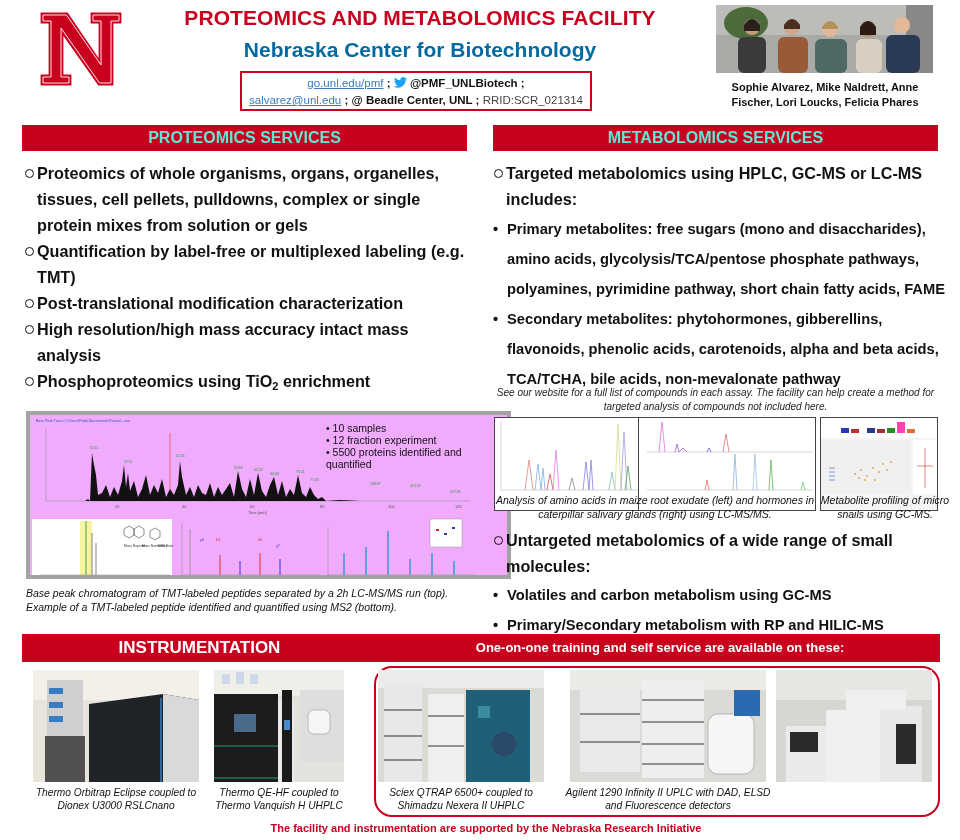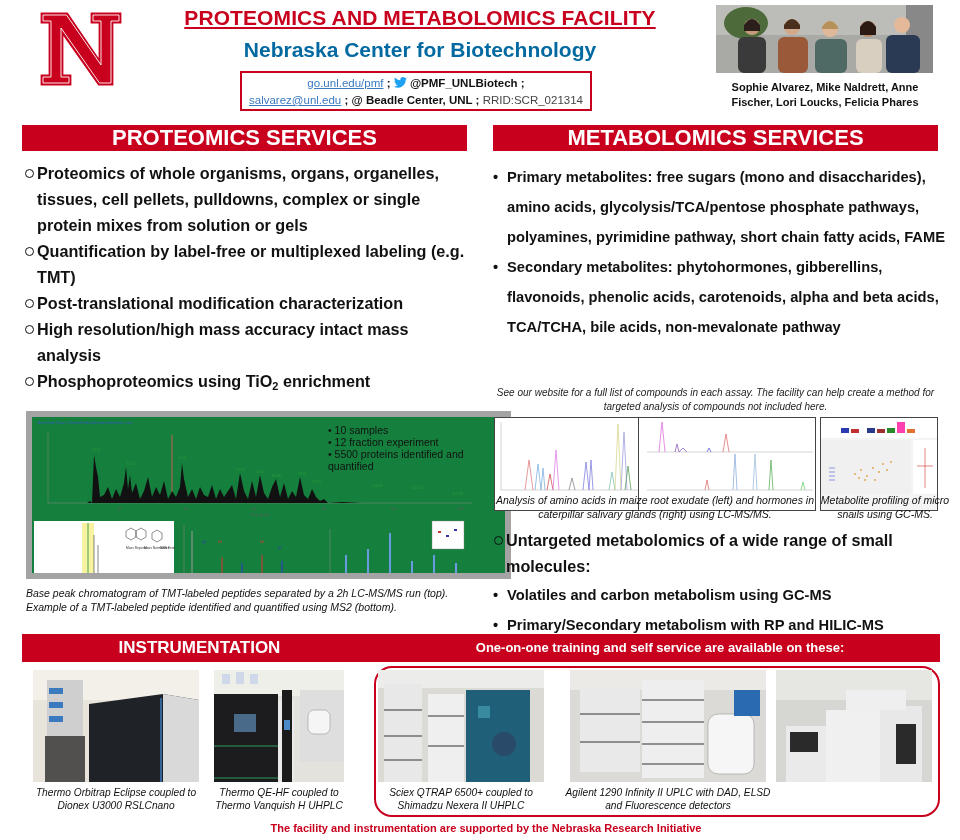--- a/index.html
+++ b/index.html
@@ -2,49 +2,49 @@
 <html><head>
 <meta charset="utf-8">
 <style>
   * { box-sizing: border-box; margin: 0; padding: 0; }
   html, body { width: 960px; height: 840px; background: #ffffff; overflow: hidden; }
   body { position: relative; font-family: "Liberation Sans", "DejaVu Sans", sans-serif; color: #111; }
   .abs { position: absolute; }
 
   
   .logo-n { left: 38px; top: 8px; width: 86px; height: 80px; }
-  .title1 { left: 140px; top: 6px; width: 560px; text-align: center; color: #c8001e; font-weight: bold; font-size: 21px; letter-spacing: 0.1px; text-decoration: underline; }
+  .title1 { left: 140px; top: 6px; width: 560px; text-align: center; color: #c8001e; font-weight: bold; font-size: 21px; letter-spacing: 0.1px; }
   .title2 { left: 140px; top: 38px; width: 560px; text-align: center; color: #0369a1; font-weight: bold; font-size: 21px; }
   .contact-box { left: 240px; top: 71px; width: 352px; height: 40px; border: 2px solid #c8001e; text-align: center; font-size: 11.5px; font-weight: bold; line-height: 17px; padding-top: 2px; }
   .contact-box a { color: #3a7abf; text-decoration: underline; font-weight: normal; }
   .rrid { color: #444; font-weight: normal; }
   .tw-icon { display: inline-block; width: 13px; height: 11px; vertical-align: -1px; }
   .team-photo { left: 716px; top: 5px; width: 217px; height: 68px; overflow: hidden; background: #b5b5b5; }
   .team-caption { left: 712px; top: 80px; width: 226px; text-align: center; font-size: 11px; font-weight: bold; line-height: 15px; }
 
   
-  .sec-hdr { background: #c8001e; color: #ffffff; font-weight: bold; text-align: center; height: 26px; line-height: 26px; font-size: 22px; }
+  .sec-hdr { background: #c8001e; color: #5eead4; font-weight: bold; text-align: center; height: 26px; line-height: 26px; font-size: 16px; }
   .prot-hdr { left: 22px; top: 125px; width: 445px; }
   .meta-hdr { left: 493px; top: 125px; width: 445px; }
 
   
   .list { font-weight: bold; font-size: 16.2px; line-height: 26px; }
   .list .item { position: relative; padding-left: 13px; }
   .list .item.circle::before { content: ""; position: absolute; left: 1px; top: 9px; width: 7px; height: 7px; border: 1.3px solid #111; border-radius: 50%; }
   .prot-list { left: 24px; top: 160px; width: 450px; }
   .meta-list { left: 493px; top: 160px; width: 460px; }
   .sub-list { font-weight: bold; font-size: 14.7px; line-height: 30px; }
   .sub-list .item { position: relative; padding-left: 14px; }
   .sub-list .item::before { content: "•"; position: absolute; left: 0px; top: 0; }
   sub { font-size: 11px; vertical-align: -3px; }
 
   .meta-note { left: 493px; top: 386px; width: 445px; text-align: center; font-style: italic; font-size: 10px; line-height: 14px; color: #222; }
 
   
-  .prot-fig { left: 26px; top: 411px; width: 485px; height: 168px; border: 6px solid #a3a3a3; background: #15803d; overflow: hidden; }
+  .prot-fig { left: 26px; top: 411px; width: 485px; height: 168px; border: 4px solid #a3a3a3; background: #f0abfc; overflow: hidden; }
   .prot-fig-caption { left: 26px; top: 586px; width: 460px; font-style: italic; font-size: 10.5px; line-height: 14px; }
   .fig-notes { left: 296px; top: 7px; font-size: 10.5px; line-height: 12px; color: #111; }
 
   
   .meta-fig1 { left: 494px; top: 417px; width: 154px; height: 94px; border: 1px solid #444; background: #fff; }
   .meta-fig2 { left: 638px; top: 417px; width: 178px; height: 94px; border: 1px solid #444; background: #fff; }
   .meta-fig3 { left: 820px; top: 417px; width: 118px; height: 94px; border: 1px solid #444; background: #f4f4f4; }
   .meta-cap1 { left: 494px; top: 493px; width: 322px; text-align: center; font-style: italic; font-size: 10.5px; line-height: 14px; }
   .meta-cap2 { left: 815px; top: 493px; width: 140px; text-align: center; font-style: italic; font-size: 10.5px; line-height: 14px; }
   .meta-list2 { left: 493px; top: 527px; width: 460px; }
@@ -200,20 +200,23 @@
   <div class="abs fig-notes">
     <div>• 10 samples</div>
     <div>• 12 fraction experiment</div>
     <div>• 5500 proteins identified and quantified</div>
   </div>
 </div>
 <div class="abs prot-fig-caption">Base peak chromatogram of TMT-labeled peptides separated by a 2h LC-MS/MS run (top). Example of a TMT-labeled peptide identified and quantified using MS2 (bottom).</div>
 
 <div class="abs sec-hdr meta-hdr">METABOLOMICS SERVICES</div>
 <div class="abs meta-list">
+  <div class="list">
+      <div class="item circle">Targeted metabolomics using HPLC, GC-MS or LC-MS includes:</div>
+    </div>
   <div class="sub-list" style="margin-top:2px;">
     <div class="item">Primary metabolites: free sugars (mono and disaccharides), amino acids, glycolysis/TCA/pentose phosphate pathways, polyamines, pyrimidine pathway, short chain fatty acids, FAME</div>
     <div class="item">Secondary metabolites: phytohormones, gibberellins, flavonoids, phenolic acids, carotenoids, alpha and beta acids, TCA/TCHA, bile acids, non-mevalonate pathway</div>
   </div>
 </div>
 <div class="abs meta-note">See our website for a full list of compounds in each assay. The facility can help create a method for targeted analysis of compounds not included here.</div>
 
 <div class="abs meta-fig1">
   <svg width="152" height="76" viewBox="0 0 152 76" style="position:absolute;top:0;left:0">
     <line x1="6" y1="4" x2="6" y2="72" stroke="#aaa" stroke-width="0.5"></line>

